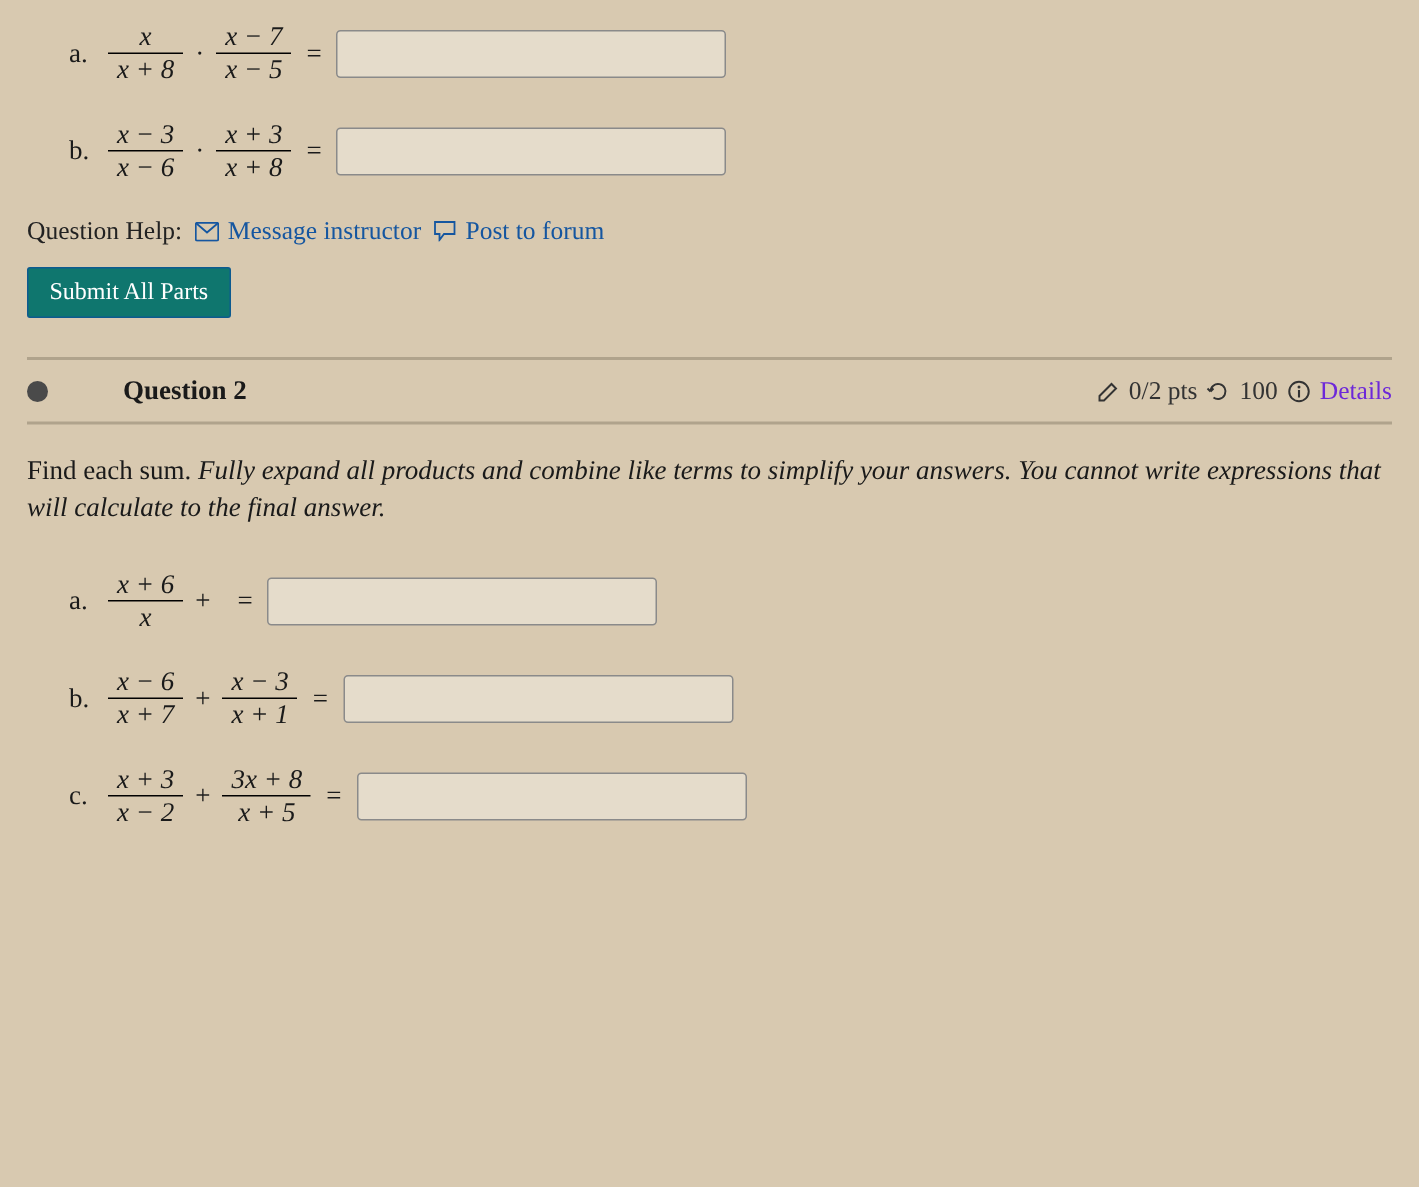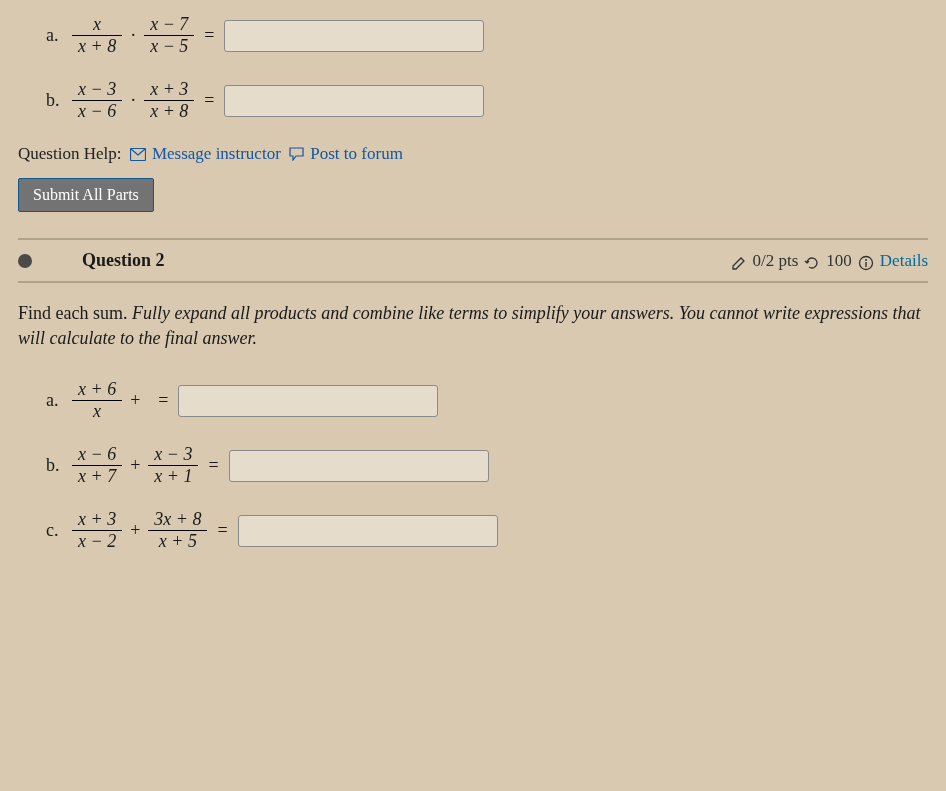--- a/index.html
+++ b/index.html
@@ -30,40 +30,40 @@
   background: #e5dccb;
   border-radius: 3px;
   font-size: 15px;
   padding: 4px 8px;
 }
 .help-row { margin: 18px 0 14px 0; font-size: 17px; }
 .help-row .label { color: #222; }
 .help-link { color: #1556a0; text-decoration: none; margin-left: 4px; cursor: pointer; }
 .help-link svg { vertical-align: -2px; margin-right: 2px; }
 .submit-btn {
-  background: #737373;
+  background: #0f766e;
   color: #fff;
   border: 1px solid #0d5a8f;
   padding: 7px 14px;
   font-size: 16px;
   cursor: pointer;
   font-family: Georgia, serif;
   border-radius: 2px;
 }
 .divider { border: none; border-top: 2px solid #b0a38c; margin: 26px 0 0 0; }
 .qheader {
   display: flex; justify-content: space-between; align-items: center;
   padding: 10px 0; border-bottom: 2px solid #b0a38c;
   margin-bottom: 18px;
 }
 .qheader-left { display: flex; align-items: center; font-weight: bold; font-size: 18px; gap: 40px; }
 .bullet { width: 14px; height: 14px; background: #4a4a4a; border-radius: 50%; margin-right: 10px; }
-.qheader-right { display: flex; align-items: flex-end; gap: 6px; font-size: 17px; color: #333; }
+.qheader-right { display: flex; align-items: center; gap: 6px; font-size: 17px; color: #333; }
 .qheader-right svg { vertical-align: -2px; }
-.details-link { color: #0369a1; cursor: pointer; }
+.details-link { color: #6d28d9; cursor: pointer; }
 </style>
 </head>
 <body>
 
 <div class="page">
 
   
 
   <div class="problems">
     <div class="problem-row">

